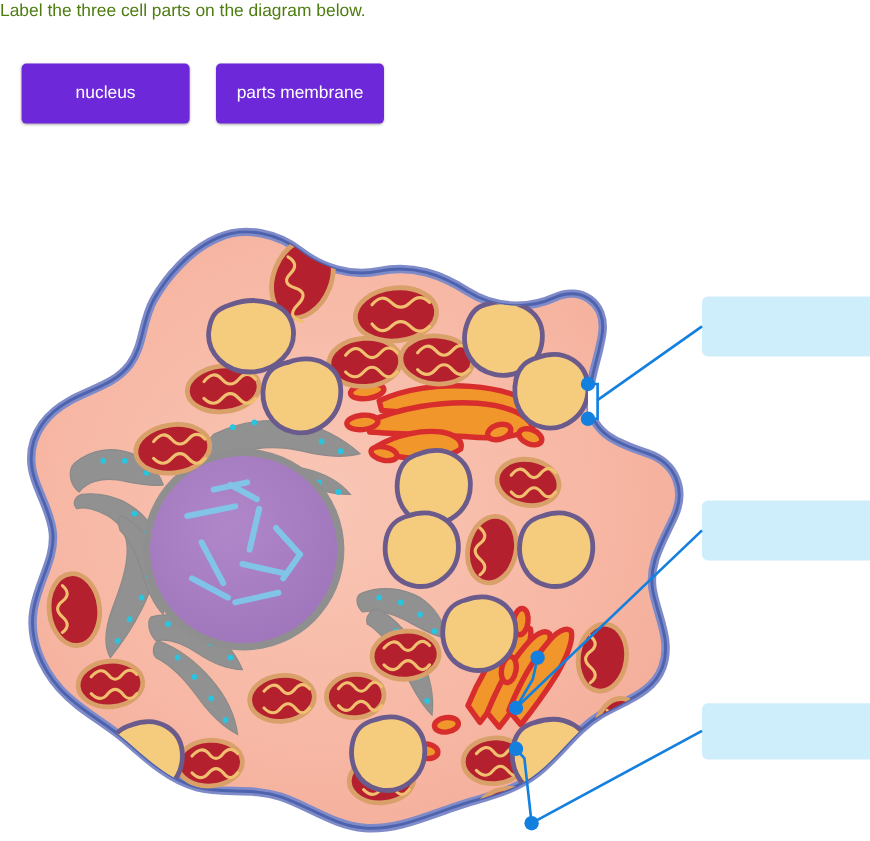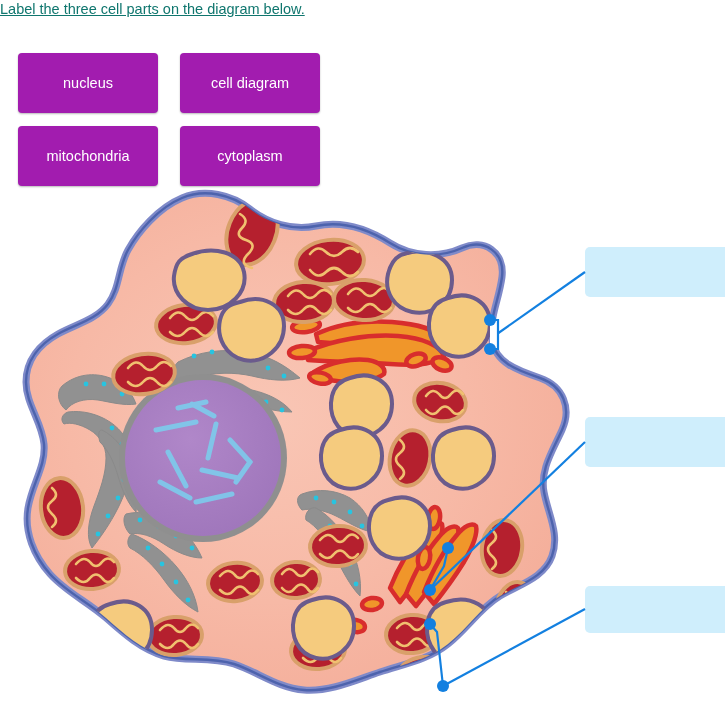--- a/index.html
+++ b/index.html
@@ -15,42 +15,41 @@
     font-family: "Liberation Sans", sans-serif;
     -webkit-font-smoothing: antialiased;
   }
 
   #prompt-text {
     position: absolute;
     left: 0px;
     top: 0px;
     width: 700px;
     font-size: 14.5px;
-    color: #0f766e;
+    color: #4d7c0f;
     line-height: 18px;
     white-space: nowrap;
-    text-decoration: underline;
   }
 
   
   #tile-bank {
     position: absolute;
     left: 18px;
     top: 53px;
     width: 540px;
   }
   .tile-row {
     display: flex;
     gap: 22px;
     margin-bottom: 13px;
   }
   .tile {
-    height: 60px;
+    height: 50px;
     border-radius: 4px;
-    background: #a21caf;
+    background: #6d28d9;
     color: #ffffff;
     font-size: 14.5px;
     display: flex;
     align-items: center;
     justify-content: center;
     box-shadow: 0 1px 2px rgba(0,0,0,0.28);
     box-sizing: border-box;
     user-select: none;
     cursor: grab;
   }
@@ -80,25 +79,21 @@
   #diagram-svg { display: block; }
 </style>
 </head>
 <body>
 
 <div id="prompt-text">Label the three cell parts on the diagram below.</div>
 
 <div id="tile-bank">
   <div class="tile-row">
     <div class="tile tile-w1">nucleus</div>
-    <div class="tile tile-w1">cell diagram</div>
-  </div>
-  <div class="tile-row">
-    <div class="tile tile-w2">mitochondria</div>
-    <div class="tile tile-w2">cytoplasm</div>
+    <div class="tile tile-w1">parts membrane</div>
   </div>
 </div>
 
 <div class="dropzone" id="dropzone-1"></div>
 <div class="dropzone" id="dropzone-2"></div>
 <div class="dropzone" id="dropzone-3"></div>
 
 <div id="diagram-wrap">
 <svg id="diagram-svg" width="725" height="701" viewBox="0 0 725 701" xmlns="http://www.w3.org/2000/svg">
   <defs>

